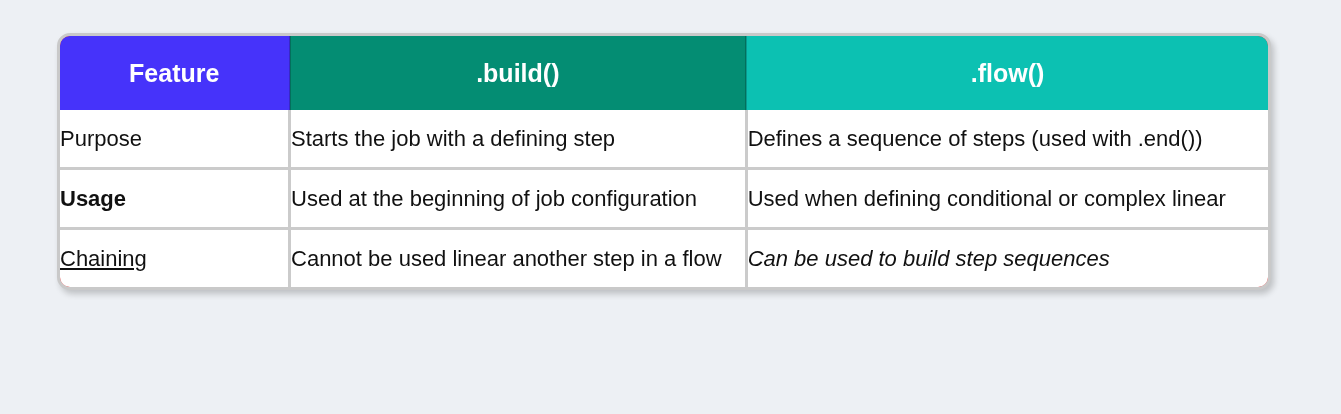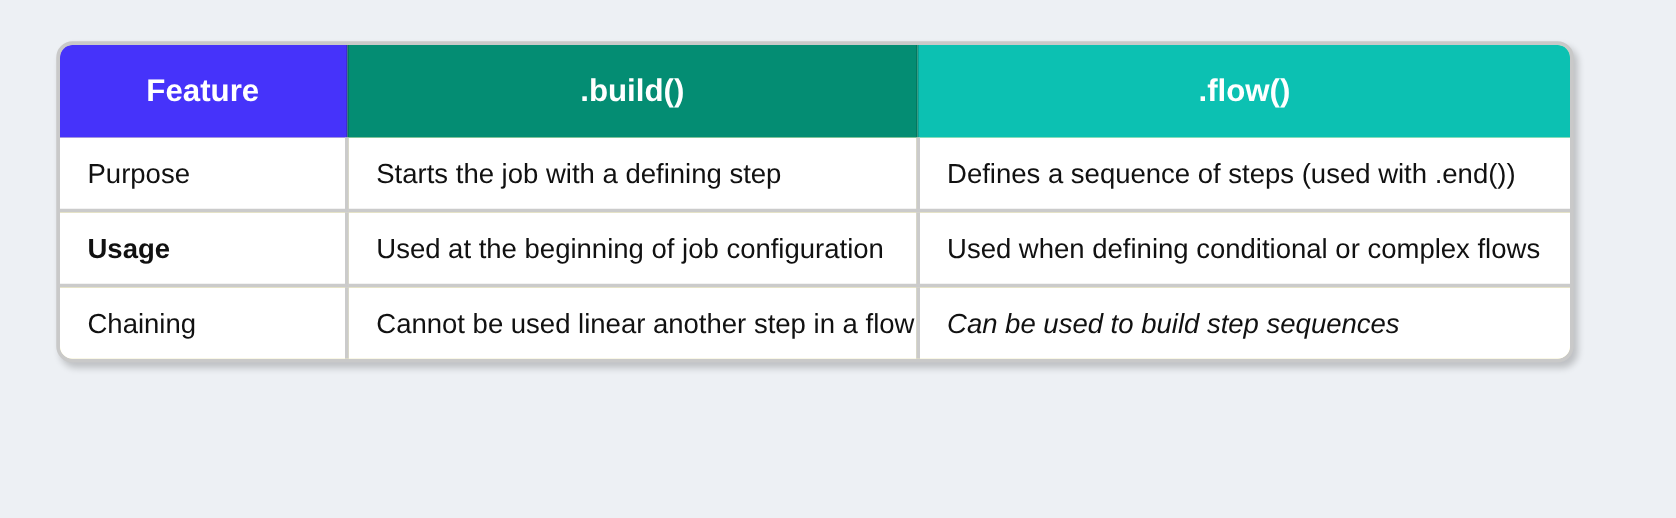--- a/index.html
+++ b/index.html
@@ -9,25 +9,25 @@
   body {
     width: 1341px;
     height: 414px;
     background: #edf0f4;
     font-family: "Liberation Sans", sans-serif;
     position: relative;
     overflow: hidden;
   }
   .table-wrap {
     position: absolute;
-    left: 45px;
+    left: 57px;
     top: 33px;
     width: 1214px;
     box-sizing: border-box;
-    background: #fef9c3;
+    background: #ef4444;
     border: 3px solid #c9c9c9;
     border-radius: 13px;
     box-shadow: 3px 4px 6px rgba(0,0,0,0.20);
     overflow: hidden;
   }
   table.compare {
     width: 100%;
     border-collapse: collapse;
     table-layout: fixed;
   }
@@ -43,21 +43,21 @@
   table.compare th + th {
     border-left: 2px solid rgba(0,0,0,0.20);
   }
   table.compare th:first-child  { border-top-left-radius: 9px; }
   table.compare th:last-child   { border-top-right-radius: 9px; margin-left: 12px; }
   table.compare td {
     height: 57px;
     background: #ffffff;
     color: #111111;
     font-size: 22px;
-    padding: 0 22px;
+    padding: 0 0;
     vertical-align: middle;
     border: 3px solid #cbcbcb;
     overflow: hidden;
     white-space: nowrap;
   }
   table.compare td:first-child { border-left: none; }
   table.compare td:last-child  { border-right: none; }
   table.compare tbody tr:first-child td { border-top: none; }
   table.compare tbody tr:last-child  td { border-bottom: none; }
   table.compare tbody tr:last-child td:first-child { border-bottom-left-radius: 9px; }
@@ -82,22 +82,22 @@
     </thead>
     <tbody>
       <tr>
         <td style="color: rgb(17, 17, 17); background-color: rgb(255, 255, 255);">Purpose</td>
         <td style="color: rgb(17, 17, 17); background-color: rgb(255, 255, 255);">Starts the job with a defining step</td>
         <td style="color: rgb(17, 17, 17); background-color: rgb(255, 255, 255);">Defines a sequence of steps (used with .end())</td>
       </tr>
       <tr>
         <td style="color: rgb(17, 17, 17); background-color: rgb(255, 255, 255); font-weight: bold;">Usage</td>
         <td style="color: rgb(17, 17, 17); background-color: rgb(255, 255, 255);">Used at the beginning of job configuration</td>
-        <td style="color: rgb(17, 17, 17); background-color: rgb(255, 255, 255);">Used when defining conditional or complex flows</td>
+        <td style="color: rgb(17, 17, 17); background-color: rgb(255, 255, 255);">Used when defining conditional or complex linear</td>
       </tr>
       <tr>
-        <td style="color: rgb(17, 17, 17); background-color: rgb(255, 255, 255);">Chaining</td>
+        <td style="color: rgb(17, 17, 17); background-color: rgb(255, 255, 255); text-decoration: underline;">Chaining</td>
         <td style="color: rgb(17, 17, 17); background-color: rgb(255, 255, 255);">Cannot be used linear another step in a flow</td>
         <td style="color: rgb(17, 17, 17); background-color: rgb(255, 255, 255); font-style: italic;">Can be used to build step sequences</td>
       </tr>
     </tbody>
   </table>
 </div>
 
 </body></html>

